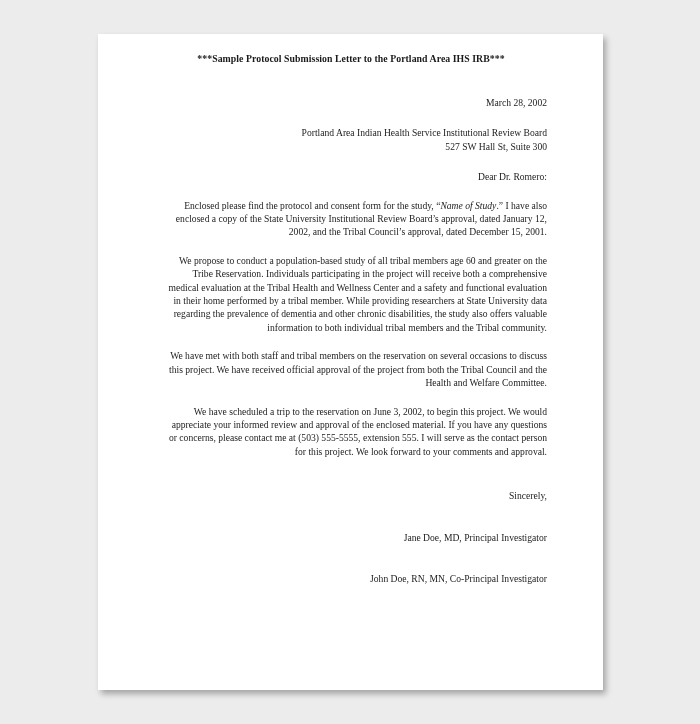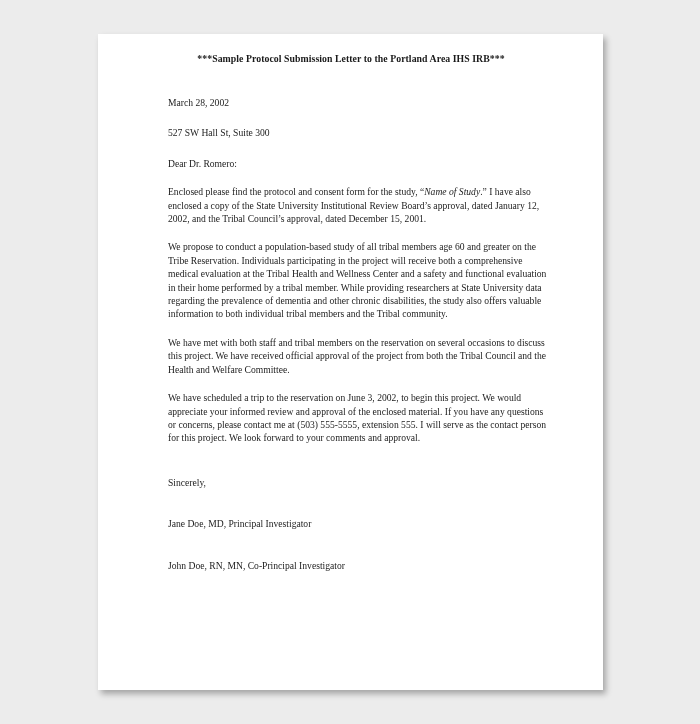--- a/index.html
+++ b/index.html
@@ -44,21 +44,21 @@
     margin: 0;
     padding: 0;
     line-height: 13px;
     width: 374px;
     margin-left: -4px;
   }
   .body-text {
     font-size: 9.6px;
     color: #1c1c1c;
     line-height: 13.4px;
-    text-align: left;
+    text-align: right;
   }
   .date-line {
     margin-top: 31px;
   }
   .addr-block {
     margin-top: 17px;
   }
   .addr-line {
     white-space: pre;
   }
@@ -86,20 +86,21 @@
 
 <div class="canvas">
   <div class="page">
     <div class="page-inner">
 
       <div class="doc-title">***Sample Protocol Submission Letter to the Portland Area IHS IRB***</div>
 
       <div class="body-text date-line">March 28, 2002</div>
 
       <div class="body-text addr-block">
+        <div class="addr-line">Portland Area Indian Health Service Institutional Review Board</div>
         <div class="addr-line">527 SW Hall St, Suite 300</div>
       </div>
 
       <div class="body-text salutation">Dear Dr. Romero:</div>
 
       <div class="body-text para"><span>Enclosed please find the protocol and consent form for the study, “</span><em class="study-name">Name of Study</em><span>.”  I have also enclosed a copy of the State University Institutional Review Board’s approval, dated January 12, 2002, and the Tribal Council’s approval, dated December 15, 2001.</span></div>
 
       <div class="body-text para">We propose to conduct a population-based study of all tribal members age 60 and greater on the Tribe Reservation.  Individuals participating in the project will receive both a comprehensive medical evaluation at the Tribal Health and Wellness Center and a safety and functional evaluation in their home performed by a tribal member.  While providing researchers at State University data regarding the prevalence of dementia and other chronic disabilities, the study also offers valuable information to both individual tribal members and the Tribal community.</div>
 
       <div class="body-text para">We have met with both staff and tribal members on the reservation on several occasions to discuss this project.  We have received official approval of the project from both the Tribal Council and the Health and Welfare Committee.</div>

